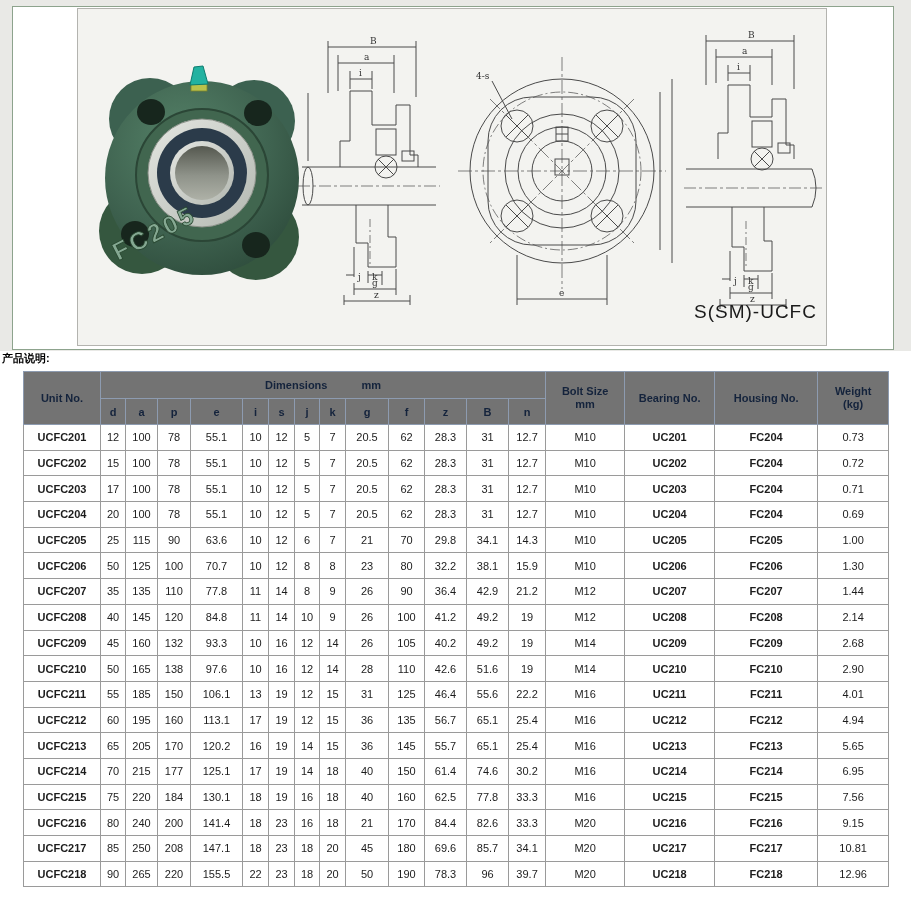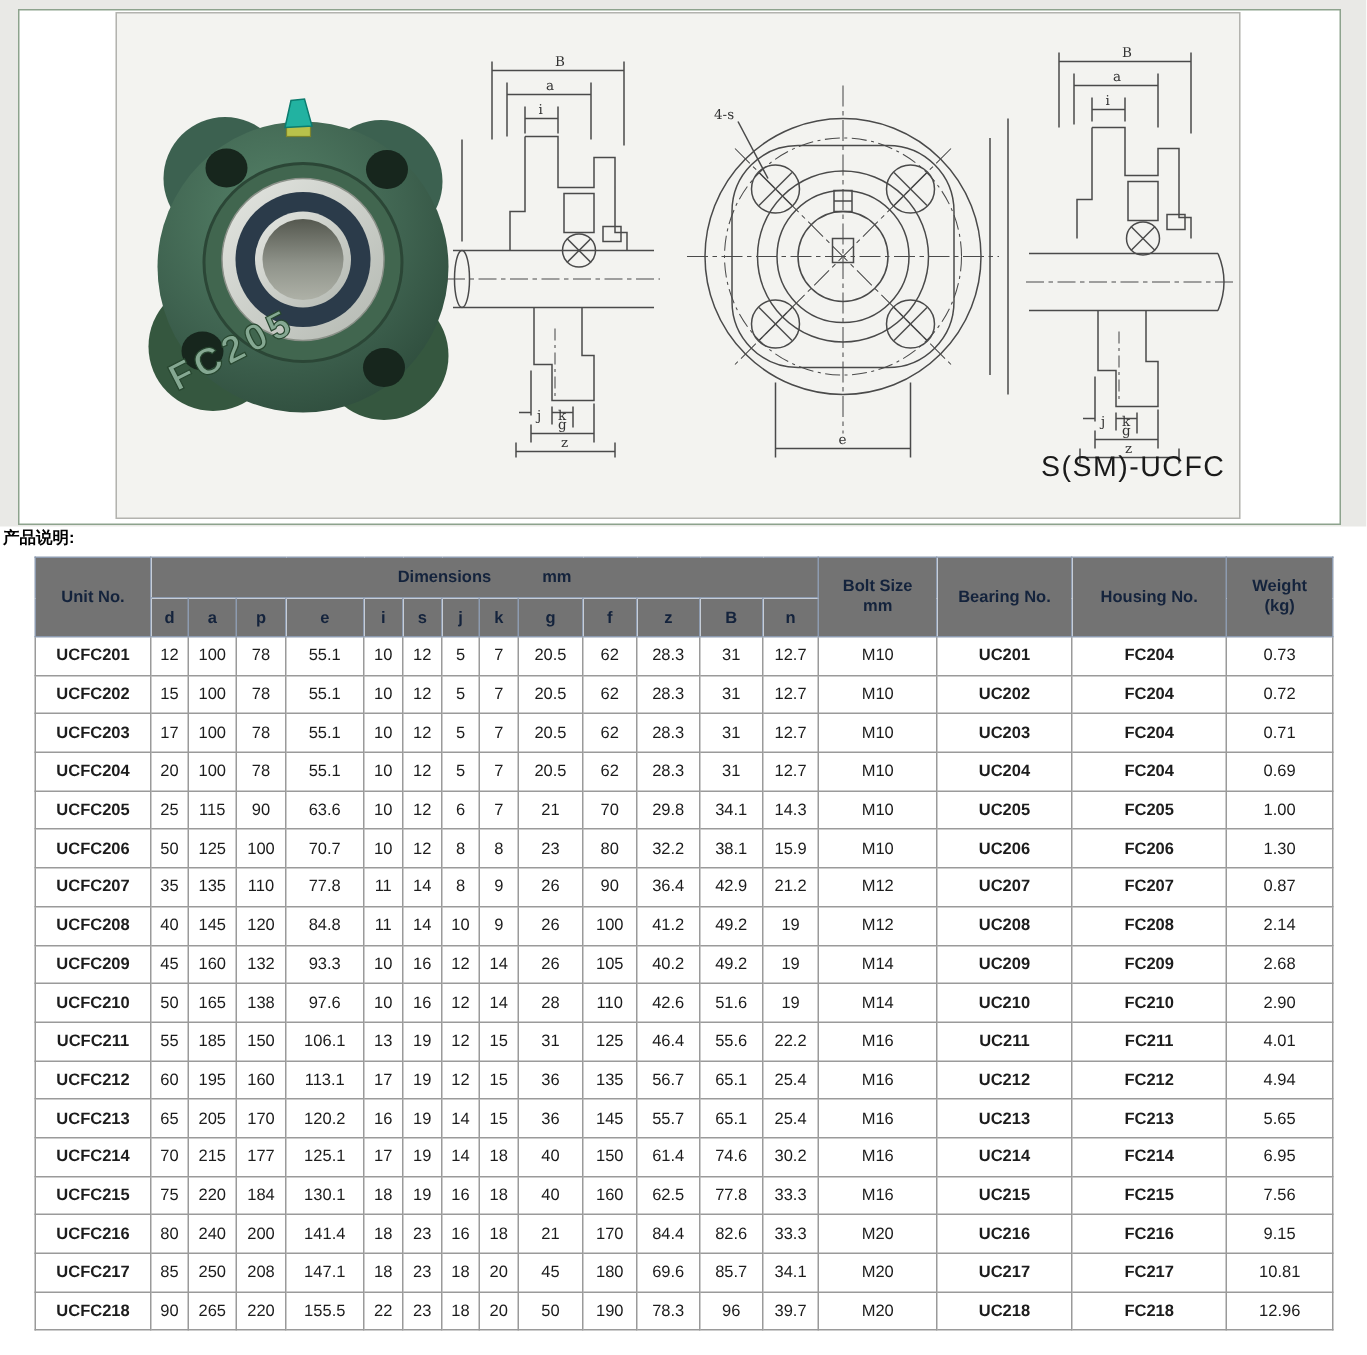--- a/index.html
+++ b/index.html
@@ -448,21 +448,21 @@
         <td>8</td>
         <td>9</td>
         <td>26</td>
         <td>90</td>
         <td>36.4</td>
         <td>42.9</td>
         <td>21.2</td>
         <td>M12</td>
         <td class="col-bold">UC207</td>
         <td class="col-bold">FC207</td>
-        <td>0.87</td>
+        <td>1.44</td>
       </tr>
       <tr>
         <td class="col-unit">UCFC208</td>
         <td>40</td>
         <td>145</td>
         <td>120</td>
         <td>84.8</td>
         <td>11</td>
         <td>14</td>
         <td>10</td>

